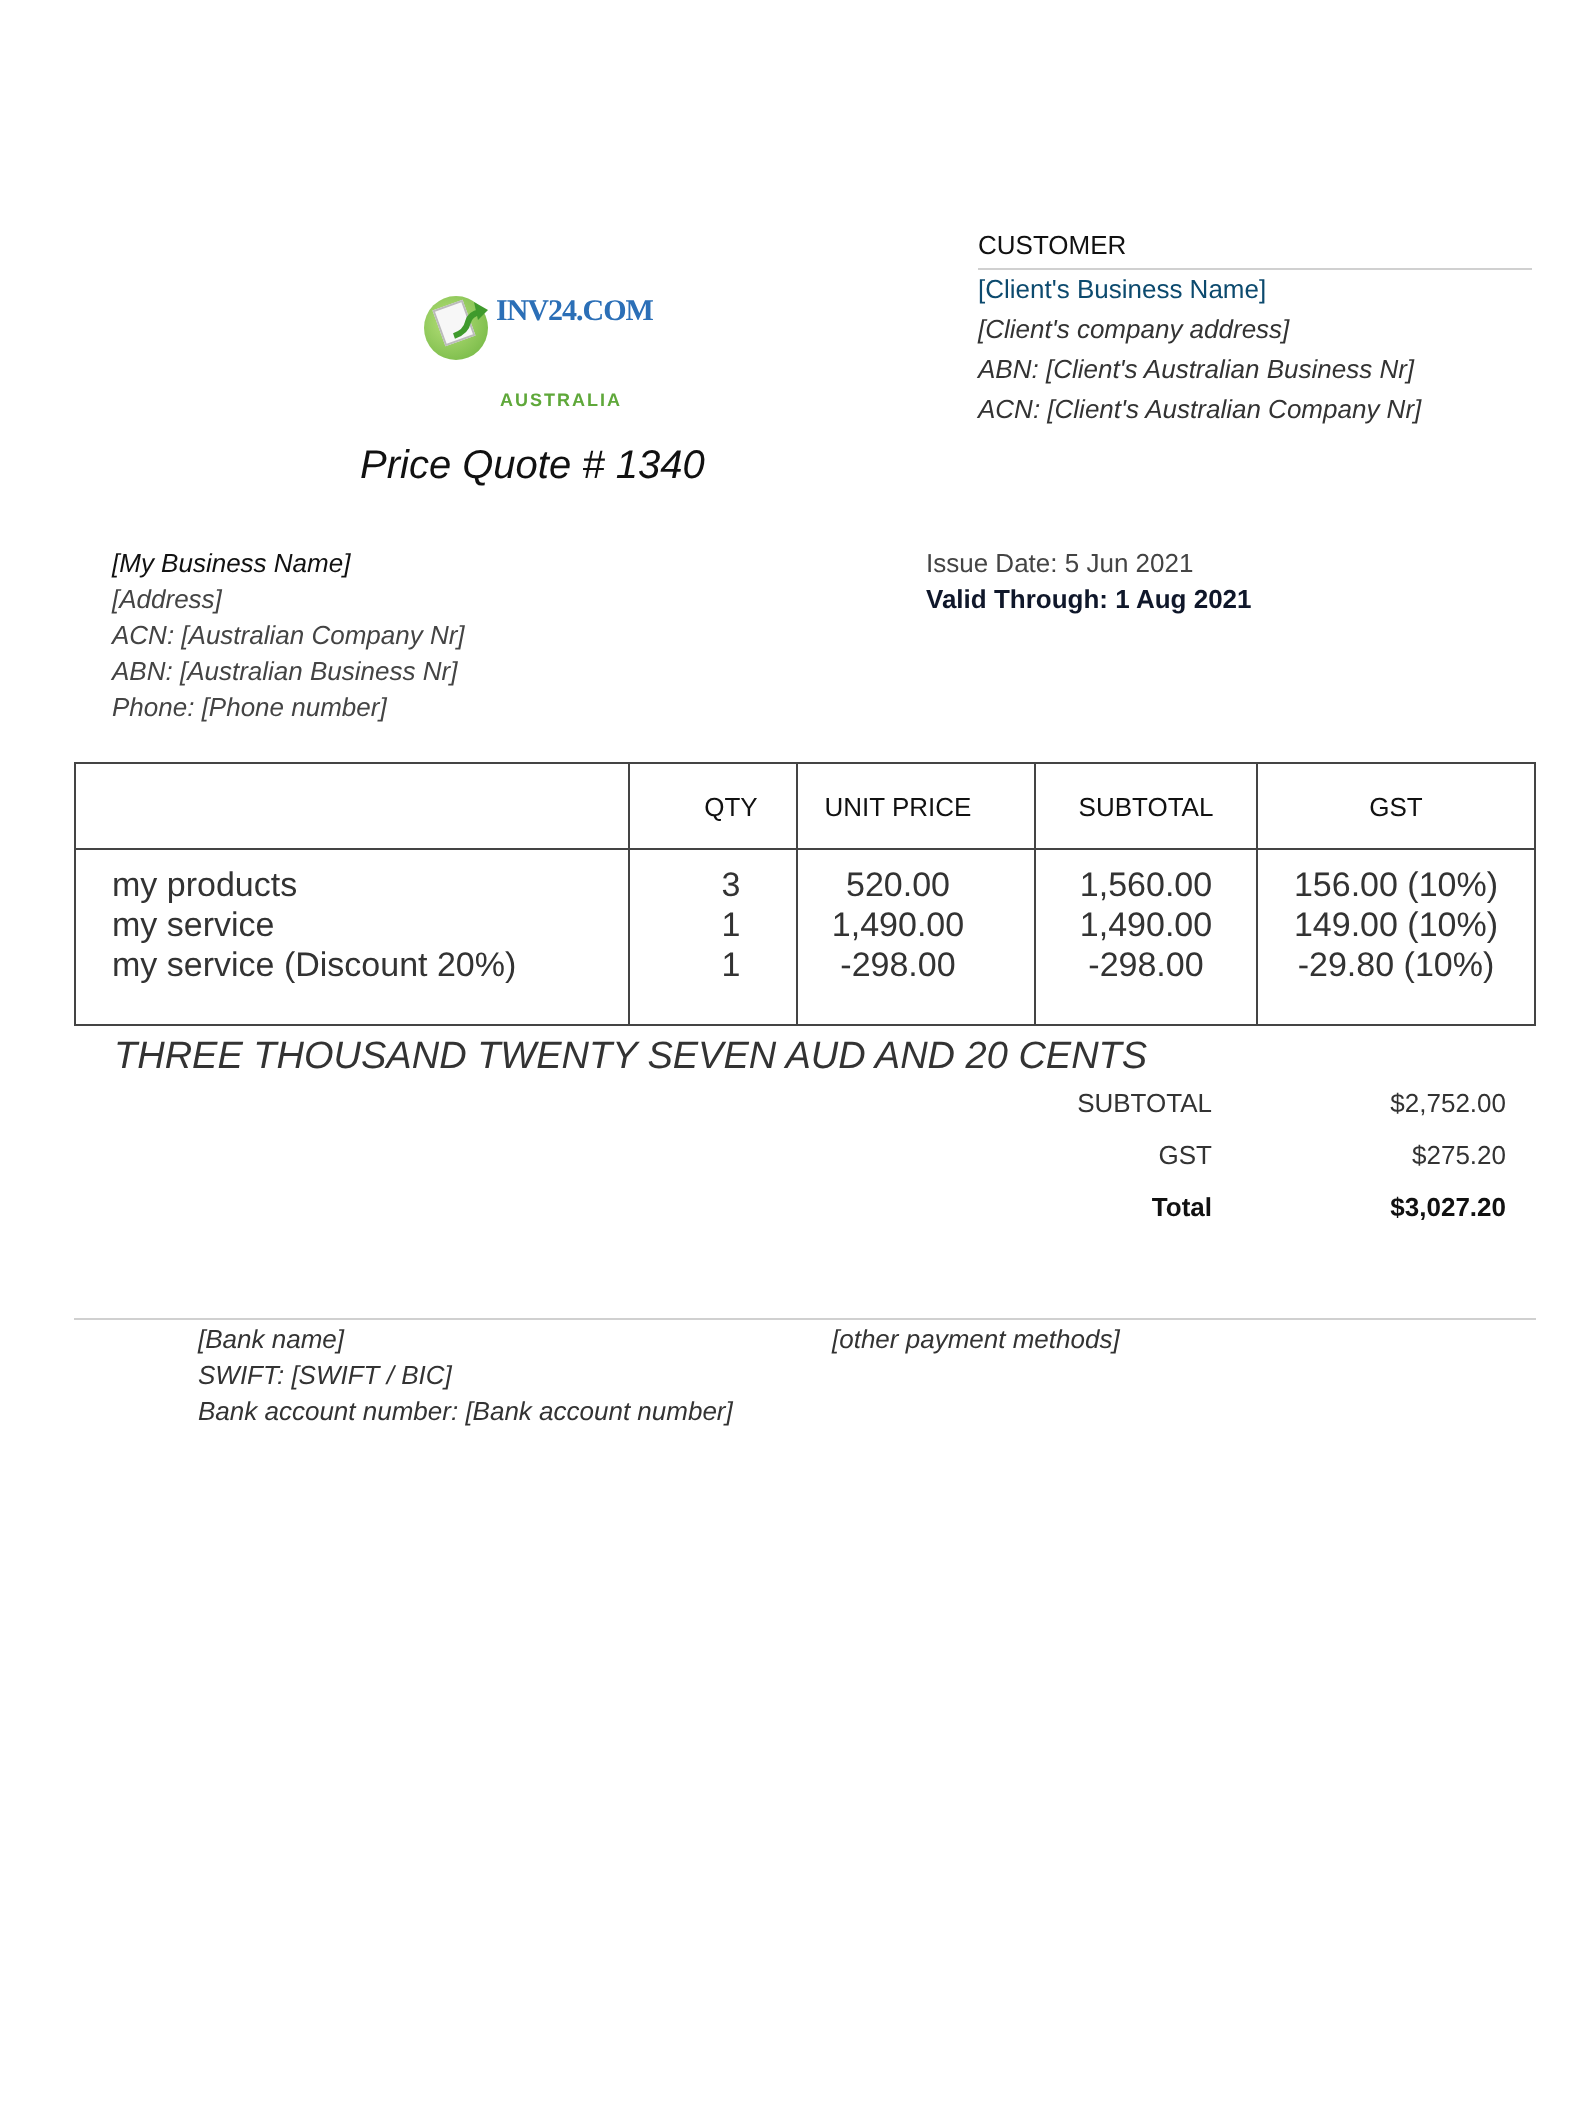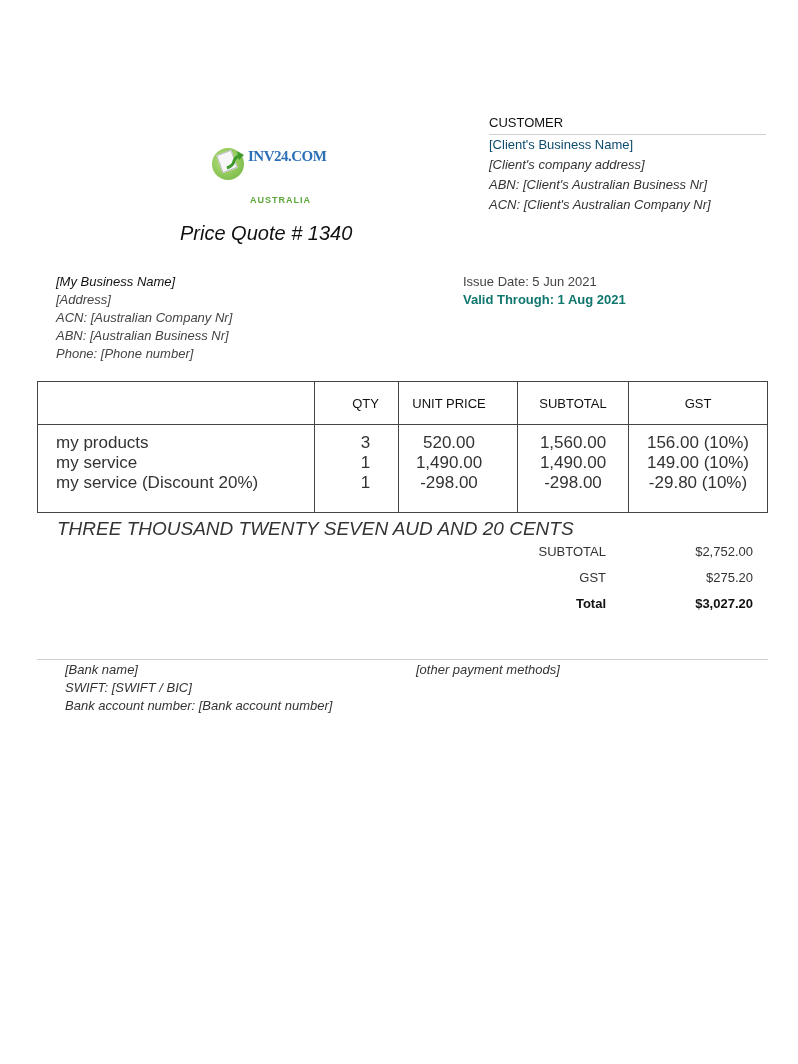--- a/index.html
+++ b/index.html
@@ -28,21 +28,21 @@
 
   .title { left:180px; top:222px; font-size:20px; font-style:italic; color:#111; }
 
   .mybiz { left:56px; top:273px; }
   .mybiz div { font-size:13px; line-height:18px; font-style:italic; color:#444; }
   .mybiz .bn { color:#111; }
 
   .dates { left:463px; top:273px; }
   .dates div { font-size:13px; line-height:18px; }
   .issue { color:#444; }
-  .valid { color:#0f766e; font-weight:bold;text-align:center; }
+  .valid { color:#0f172a; font-weight:bold;text-align:center; }
 
   
   .tbl { left:37px; top:381px; width:731px; height:132px; border:1px solid #444; box-sizing:border-box; }
   .tbl-hrow { position:absolute; left:0; top:0; width:100%; height:42px; border-bottom:1px solid #444; }
   .col { position:absolute; top:0; height:100%; box-sizing:border-box; }
   .col + .col { border-left:1px solid #444; }
   .hcell { position:absolute; left:0; right:0; top:0; height:42px; display:flex; align-items:center;
            justify-content:center; font-size:13px; color:#111; }
   .bcell { position:absolute; left:0; right:0; top:51px; font-size:17px; line-height:20px; color:#333; }
   .bcell.left { padding-left:18px; text-align:left; }
@@ -50,21 +50,21 @@
 
   .words { left:57px; top:518px; font-size:19px; font-style:italic; color:#333; }
 
   .sum-row { position:absolute; font-size:13px; line-height:18px; color:#333; }
   .sum-label { position:absolute; right:192px; text-align:right; white-space:nowrap; }
   .sum-val { position:absolute; right:45px; text-align:right; white-space:nowrap; }
   .bold { font-weight:bold; color:#111; }
 
   .divider { left:37px; top:659px; width:731px; height:1px; background:#d0d0d0; }
   .bank { left:65px; top:661px; }
-  .bank div { font-size:13px; line-height:18px; font-style:italic; color:#333; }
+  .bank div { font-size:13px; line-height:18px; font-style:italic; color:#333;margin-left:34px; }
   .other { left:416px; top:661px; font-size:13px; line-height:18px; font-style:italic; color:#333; }
 </style>
 </head>
 <body>
 
 <div class="abs logo">
   <div class="logo-circle"></div>
   <div class="logo-doc"></div>
   <svg class="logo-arrow" viewBox="0 0 20 22">
     <path d="M2 18 Q8 16 9 11 Q10 7 15 6" stroke="#3f9a2c" stroke-width="3" fill="none"></path>

